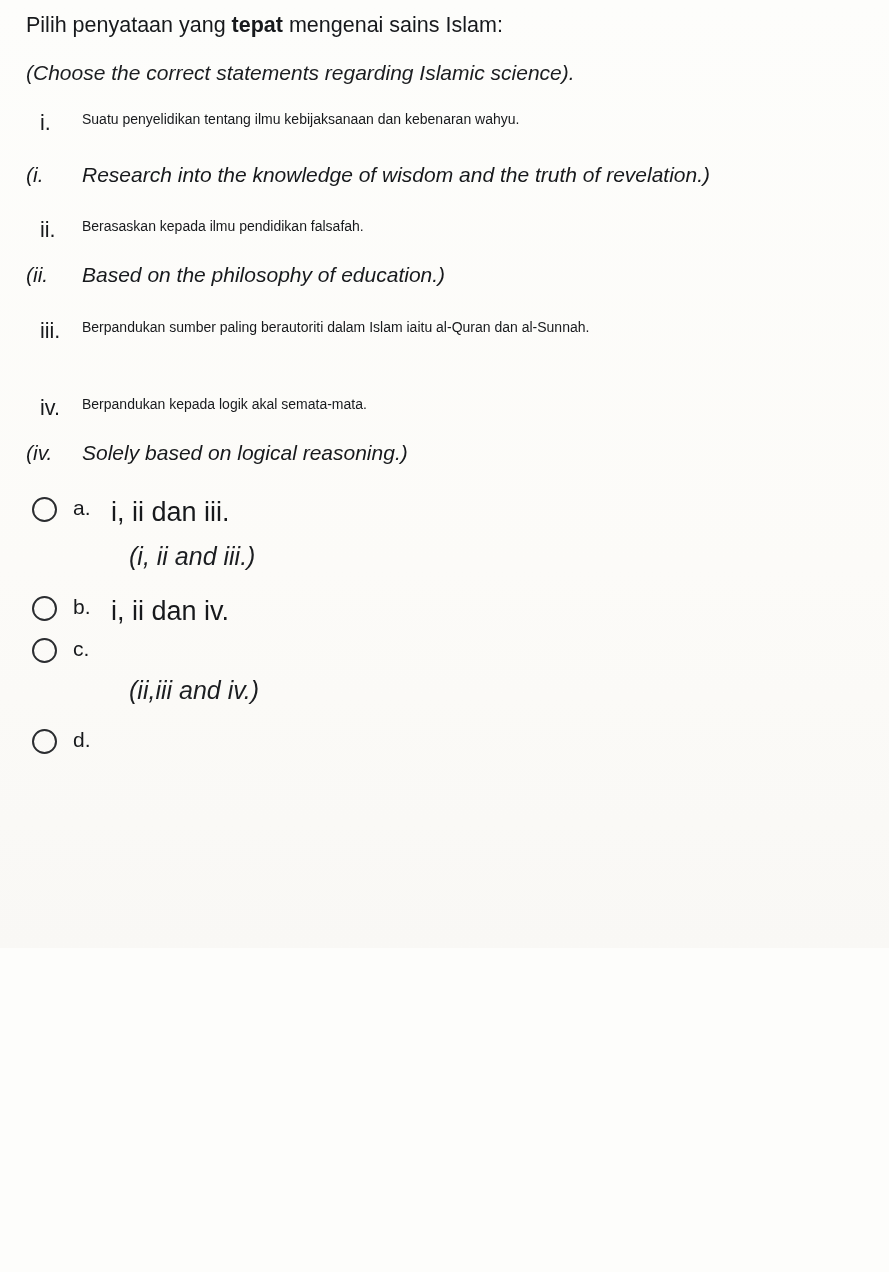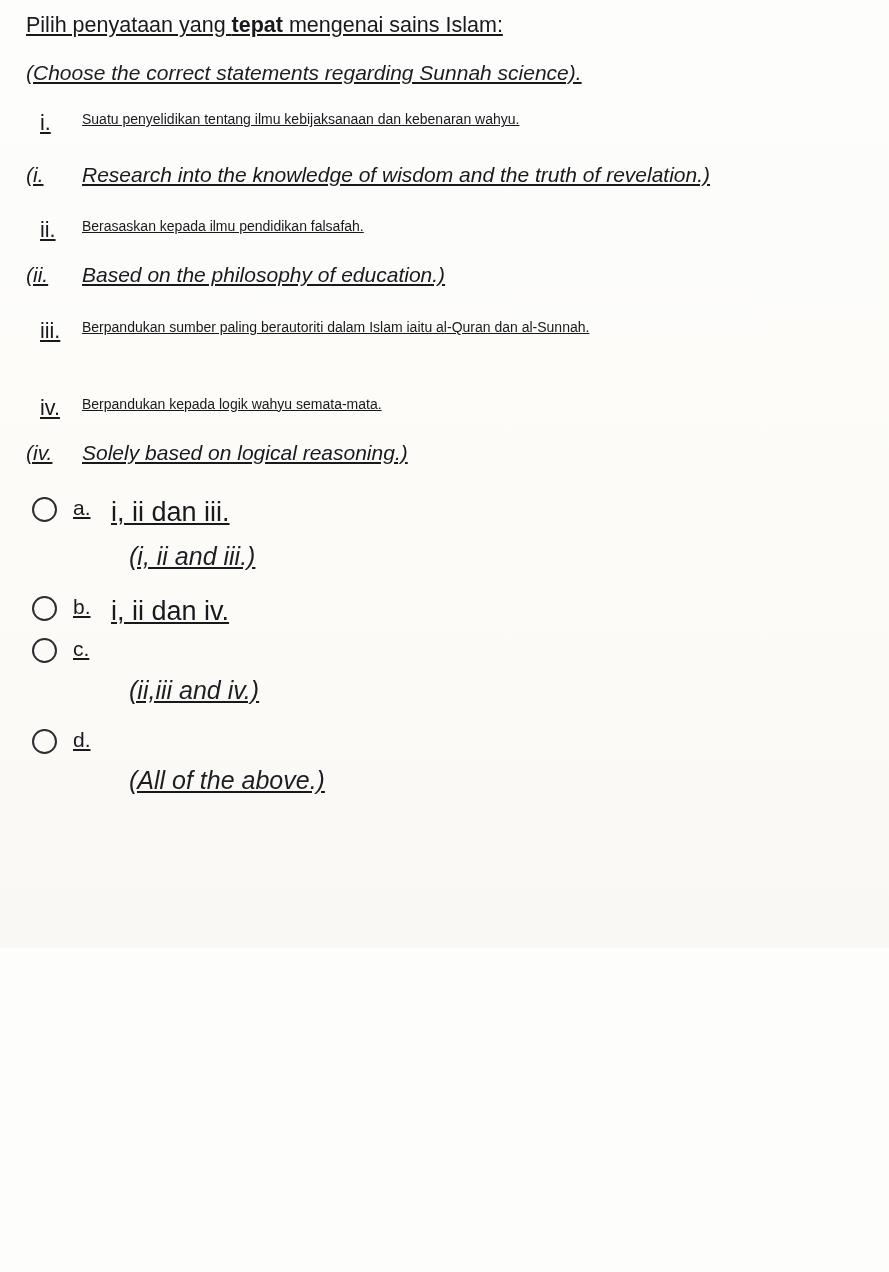--- a/index.html
+++ b/index.html
@@ -15,21 +15,20 @@
     overflow: hidden;
     position: relative;
   }
   .page {
     position: relative;
     width: 889px;
     height: 948px;
     padding: 0;
     box-sizing: border-box;
     background: linear-gradient(180deg, #fdfdfb 0%, #fcfbf8 60%, #f9f8f5 100%);
-    text-decoration: underline;
   }
   .question-block {
     padding: 12px 22px 0 26px;
   }
   .prompt-my {
     font-size: 21.5px;
     font-weight: 400;
     margin: 0 0 19px 0;
     line-height: 1.3;
   }
@@ -114,21 +113,21 @@
 </style>
 </head>
 <body>
 
 <div class="page">
 
   <div class="question-block">
 
     <p class="prompt-my"><span>Pilih penyataan yang </span><b>tepat</b><span> mengenai sains Islam:</span></p>
 
-    <p class="prompt-en">(Choose the correct statements regarding Sunnah science).</p>
+    <p class="prompt-en">(Choose the correct statements regarding Islamic science).</p>
 
     <div class="stmt">
       <div class="num">i.</div>
       <div class="txt">Suatu penyelidikan tentang ilmu kebijaksanaan dan kebenaran wahyu.</div>
     </div>
     <div class="gap-md"></div>
     <div class="stmt en">
       <div class="num">(i.</div>
       <div class="txt">Research into the knowledge of wisdom and the truth of revelation.)</div>
     </div>
@@ -147,21 +146,21 @@
 
     <div class="stmt">
       <div class="num">iii.</div>
       <div class="txt">Berpandukan sumber paling berautoriti dalam Islam iaitu al-Quran dan al-Sunnah.</div>
     </div>
     <div class="gap-md"></div>
     <div class="gap-lg"></div>
 
     <div class="stmt">
       <div class="num">iv.</div>
-      <div class="txt">Berpandukan kepada logik wahyu semata-mata.</div>
+      <div class="txt">Berpandukan kepada logik akal semata-mata.</div>
     </div>
     <div class="gap-sm"></div>
     <div class="stmt en">
       <div class="num">(iv.</div>
       <div class="txt">Solely based on logical reasoning.)</div>
     </div>
   </div>
 
   <div class="options">
 
@@ -181,16 +180,15 @@
     <div class="option-row">
       <div class="radio"></div>
       <div class="opt-letter">c.</div>
     </div>
     <div class="option-en">(ii,iii and iv.)</div>
 
     <div class="option-row">
       <div class="radio"></div>
       <div class="opt-letter">d.</div>
     </div>
-    <div class="option-en last">(All of the above.)</div>
 
   </div>
 </div>
 
 </body></html>

